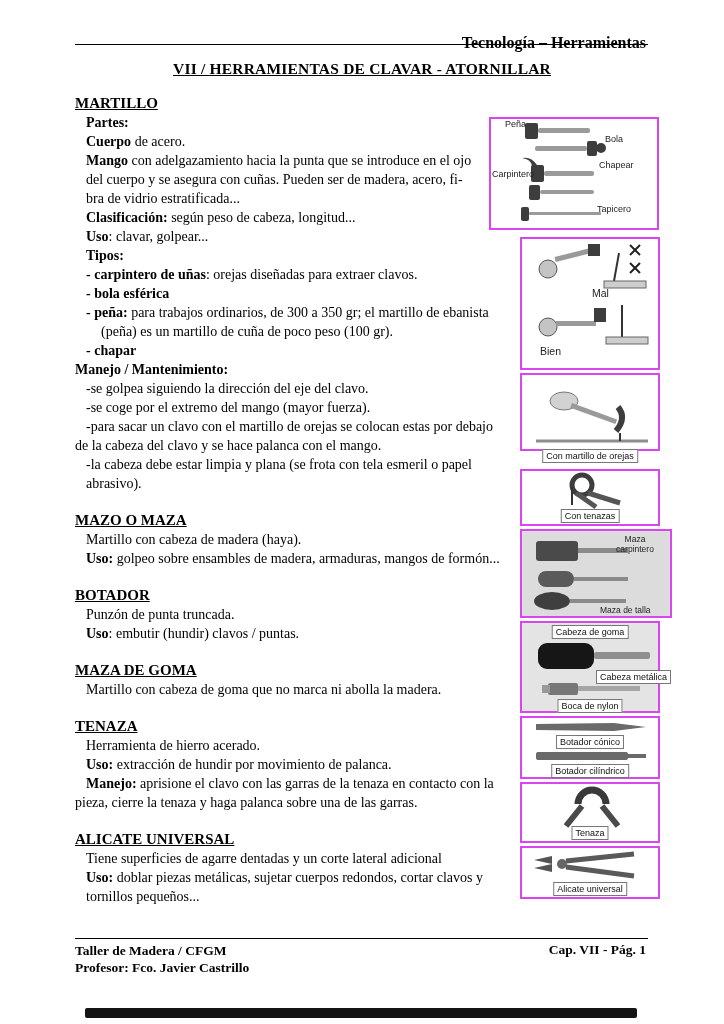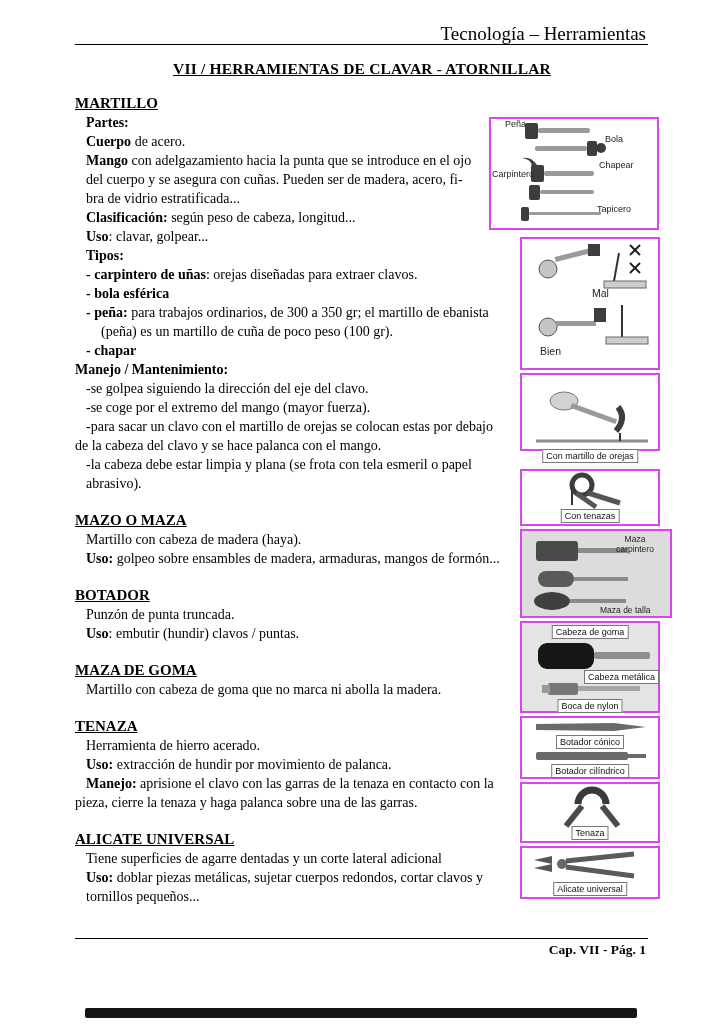--- a/index.html
+++ b/index.html
@@ -1,21 +1,21 @@
 <!DOCTYPE html>
 <html><head>
 <meta charset="utf-8">
 <style>
   * { margin:0; padding:0; box-sizing:border-box; }
   html,body { background:#fff; }
   .page {
     position:relative; width:724px; height:1024px; background:#fff;
     font-family:"Liberation Serif", serif; color:#000; overflow:hidden; margin:0 auto;
   }
-  .header-text { position:absolute; top:23px; right:78px; font-weight:normal; font-size:19px; }
+  .header-text { position:absolute; top:34px; right:78px; font-weight:bold; font-size:16px; }
   .header-rule { position:absolute; top:44px; left:75px; width:573px; border-top:1.5px solid #000; }
   .page-title { position:absolute; top:60px; left:0; width:100%; text-align:center;
     font-weight:bold; font-size:15.5px; text-decoration:underline; letter-spacing:.2px; }
   .body-col { position:absolute; left:75px; top:94px; width:525px; font-size:14px; line-height:19px; }
   .section { margin-top:18px; }
   .section:first-child { margin-top:0; }
   .heading { font-weight:bold; font-size:15px; text-decoration:underline; }
   .line { white-space:nowrap; }
   .indent-0 { padding-left:0; }
   .indent-1 { padding-left:11px; }
@@ -181,21 +181,21 @@
 
   <div class="fig graybg2" style="left:520px;top:621px;width:140px;height:92px;">
     <svg viewBox="0 0 138 90" width="138" height="90">
       <rect x="16" y="20" width="56" height="26" rx="9" fill="#161616"></rect>
       <rect x="72" y="29" width="56" height="7" rx="2" fill="#8f8f8f"></rect>
       <rect x="26" y="60" width="30" height="12" rx="2" fill="#777"></rect>
       <rect x="20" y="62" width="8" height="8" fill="#999"></rect>
       <rect x="56" y="63" width="62" height="5" fill="#a5a5a5"></rect>
     </svg>
     <span class="fchip center-x" style="top:2px;">Cabeza de goma</span>
-    <span class="fchip" style="left:62px;top:47px;">Cabeza metálica</span>
+    <span class="fchip" style="left:74px;top:47px;">Cabeza metálica</span>
     <span class="fchip center-x" style="top:76px;">Boca de nylon</span>
   </div>
 
   <div class="fig" style="left:520px;top:716px;width:140px;height:63px;">
     <svg viewBox="0 0 138 61" width="138" height="61">
       <polygon points="14,6 92,5 124,9 92,13 14,12" fill="#6a6a6a"></polygon>
       <rect x="14" y="34" width="92" height="8" rx="2" fill="#6a6a6a"></rect>
       <rect x="106" y="36" width="18" height="4" fill="#6a6a6a"></rect>
     </svg>
     <span class="fchip center-x" style="top:17px;">Botador cónico</span>
@@ -216,16 +216,20 @@
       <polygon points="12,12 30,8 30,16" fill="#555"></polygon>
       <polygon points="12,20 30,16 30,24" fill="#555"></polygon>
       <circle cx="40" cy="16" r="5" fill="#666"></circle>
       <line x1="44" y1="13" x2="112" y2="6" stroke="#5a5a5a" stroke-width="5"></line>
       <line x1="44" y1="19" x2="112" y2="28" stroke="#5a5a5a" stroke-width="5"></line>
     </svg>
     <span class="fchip center-x" style="top:34px;">Alicate universal</span>
   </div>
 
   <div class="footer-rule"></div>
+  <div class="footer-left">
+    <div>Taller de Madera / CFGM</div>
+    <div>Profesor: Fco. Javier Castrillo</div>
+  </div>
   <div class="footer-right">Cap. VII - Pág. 1</div>
 
   <div class="scan-bar"></div>
 </div>
 
 </body></html>

